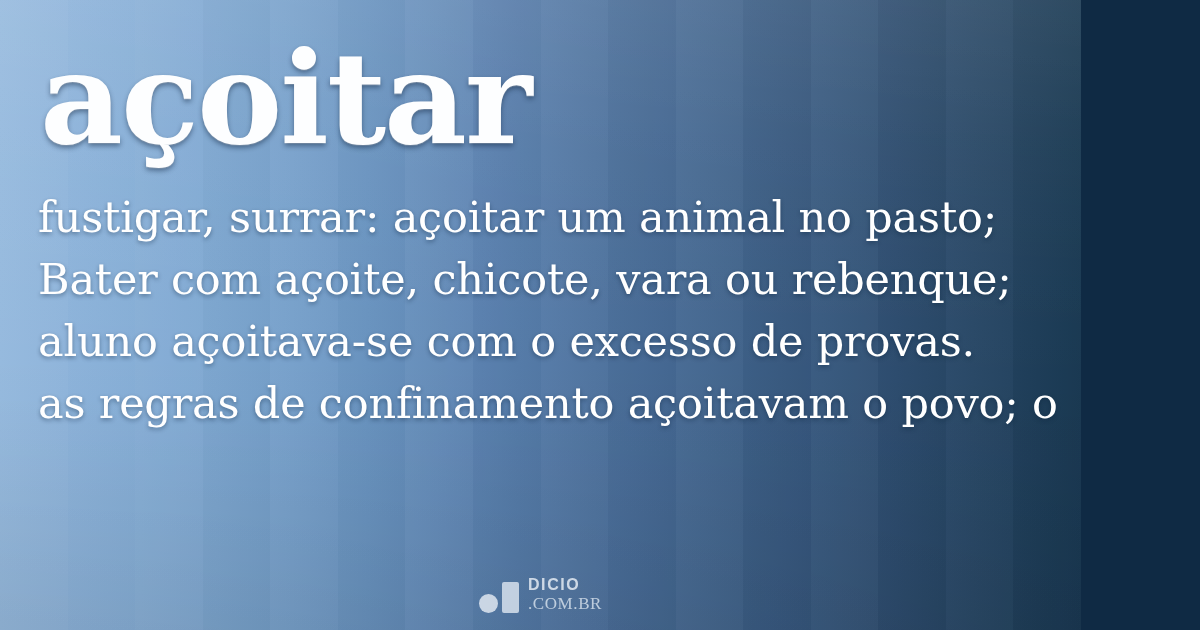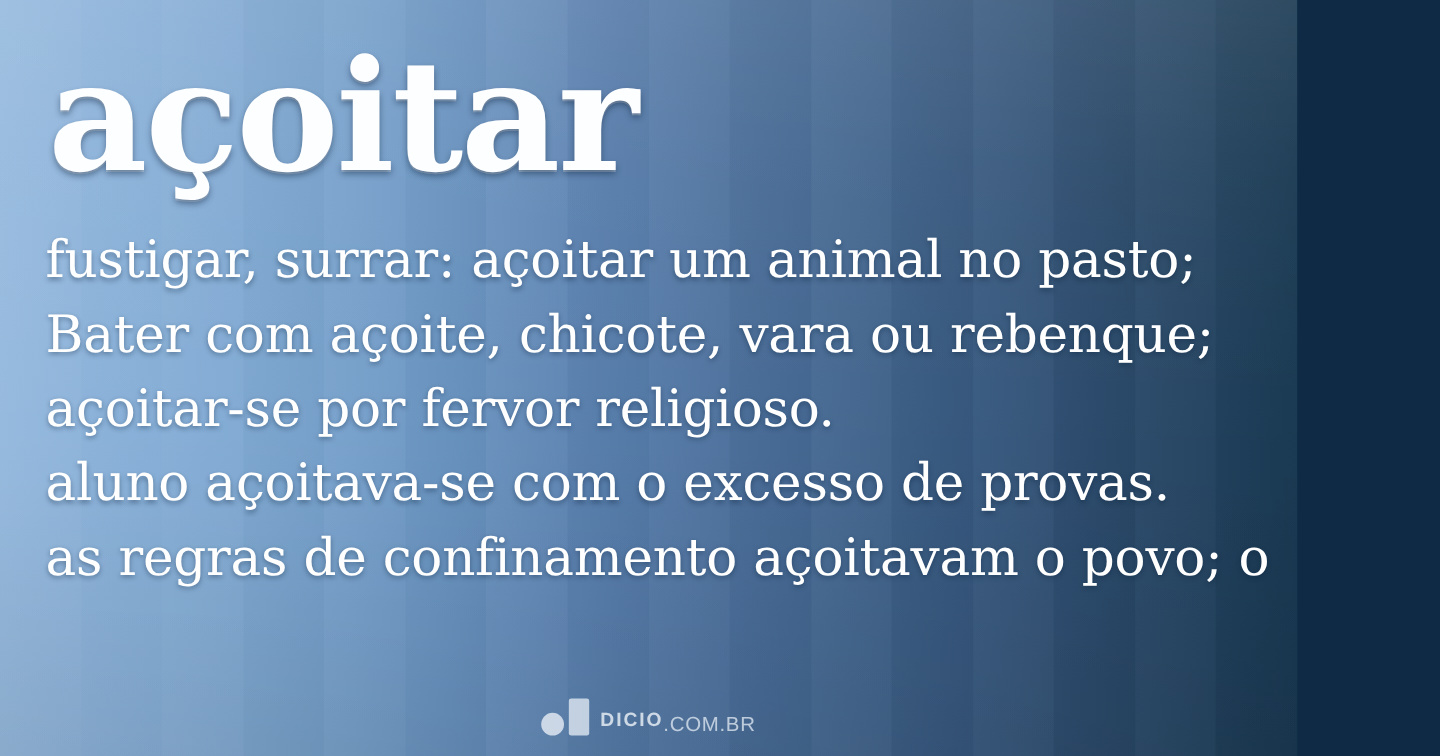--- a/index.html
+++ b/index.html
@@ -120,34 +120,34 @@
     background: #e8eef6;
   }
   #logo-bar {
     width: 17px;
     height: 31px;
     border-radius: 2px;
     background: #dfe8f2;
   }
   #logo-text {
     display: flex;
-    flex-direction: row;
+    flex-direction: column;
     justify-content: flex-end;
     line-height: 1;
     padding-bottom: 1px;
   }
   #logo-dicio {
     font-family: "Liberation Sans", "DejaVu Sans", sans-serif;
     font-weight: 700;
     font-size: 16px;
     letter-spacing: 1.6px;
     color: #eef3f9;
   }
   #logo-com {
-    font-family: Liberation Sans, sans-serif;
+    font-family: Liberation Serif, serif;
     font-weight: 400;
     font-size: 17px;
     letter-spacing: 0.6px;
     color: #dbe5ef;
     margin-top: 2px;
   }
 </style>
 </head>
 <body>
 
@@ -174,21 +174,20 @@
 
   <div id="sheen"></div>
 
   <div id="content">
 
     <h1 id="word">açoitar</h1>
 
     <div id="definitions">
       <div class="defline">fustigar, surrar: açoitar um animal no pasto;</div>
       <div class="defline">Bater com açoite, chicote, vara ou rebenque;</div>
-      <div class="defline">açoitar-se por fervor religioso.</div>
       <div class="defline">aluno açoitava-se com o excesso de provas.</div>
       <div class="defline">as regras de confinamento açoitavam o povo; o</div>
     </div>
 
     <div id="logo">
       <div id="logo-mark">
         <div id="logo-dot"></div>
         <div id="logo-bar"></div>
       </div>
       <div id="logo-text">

